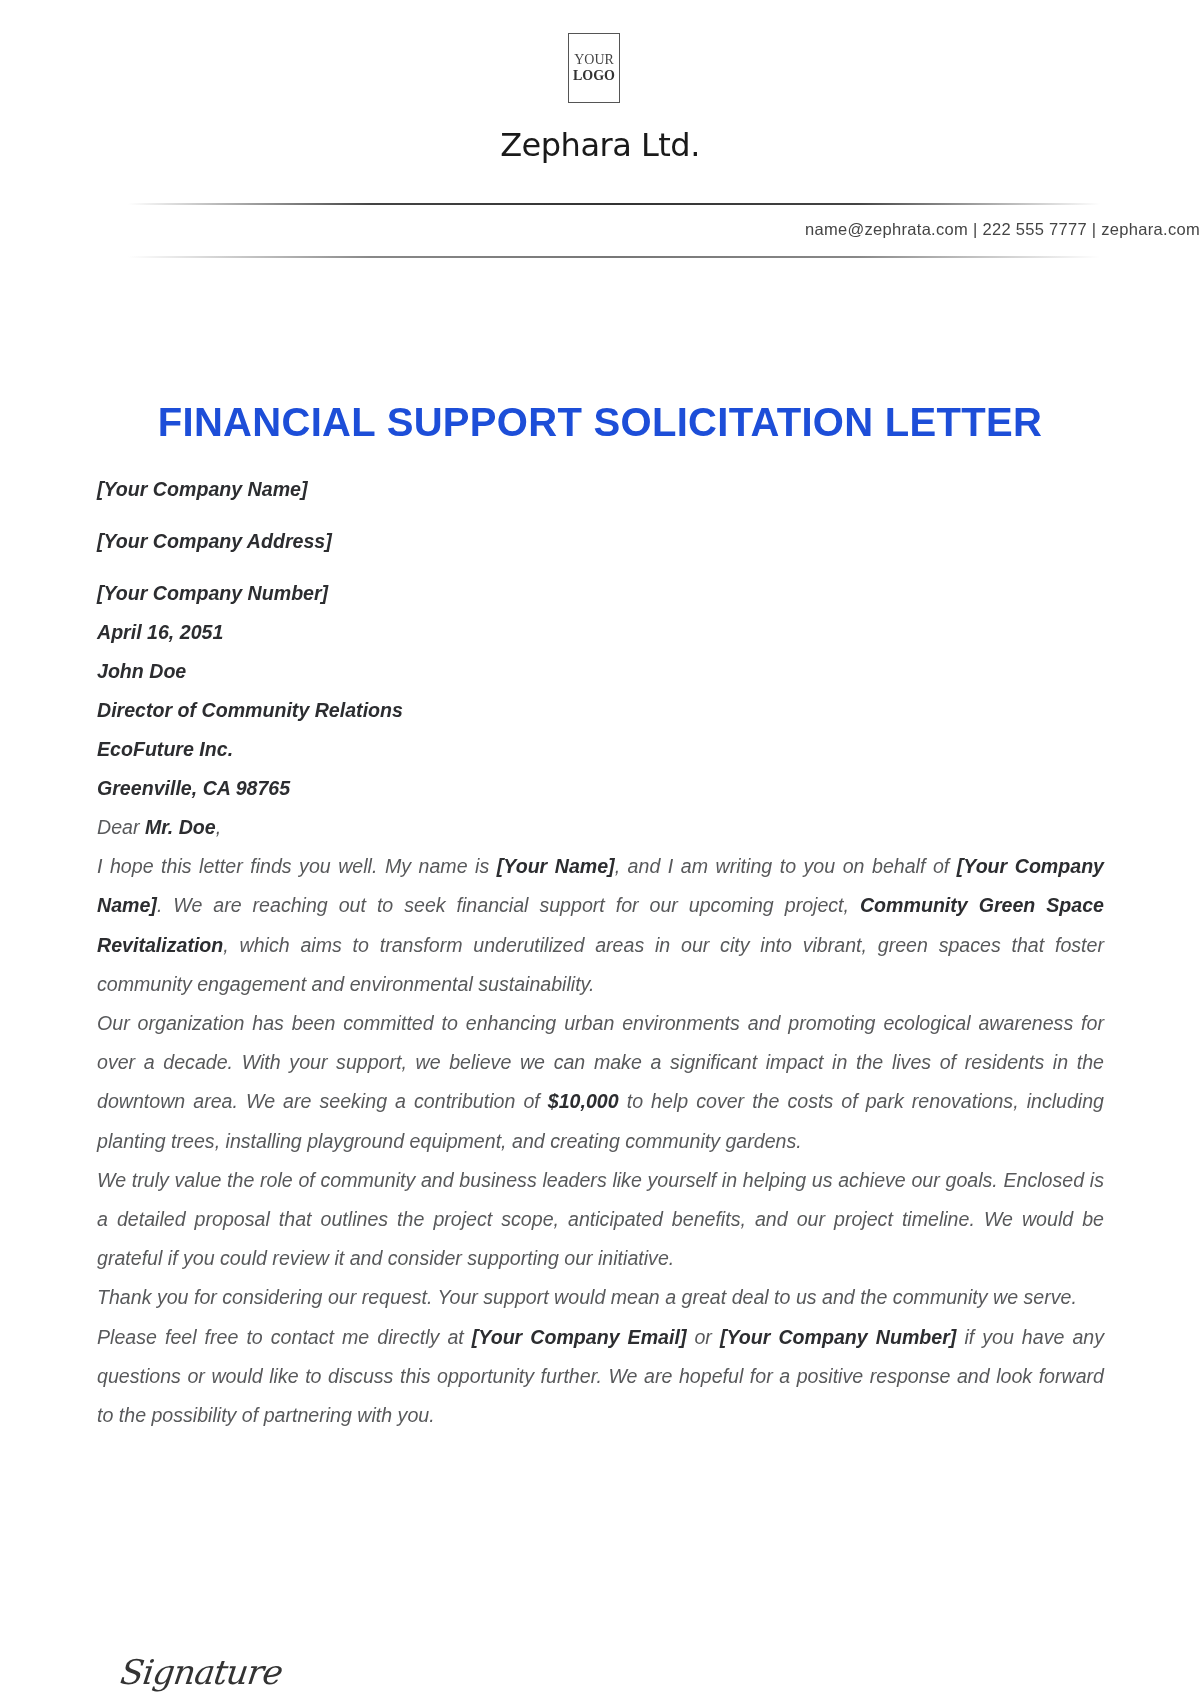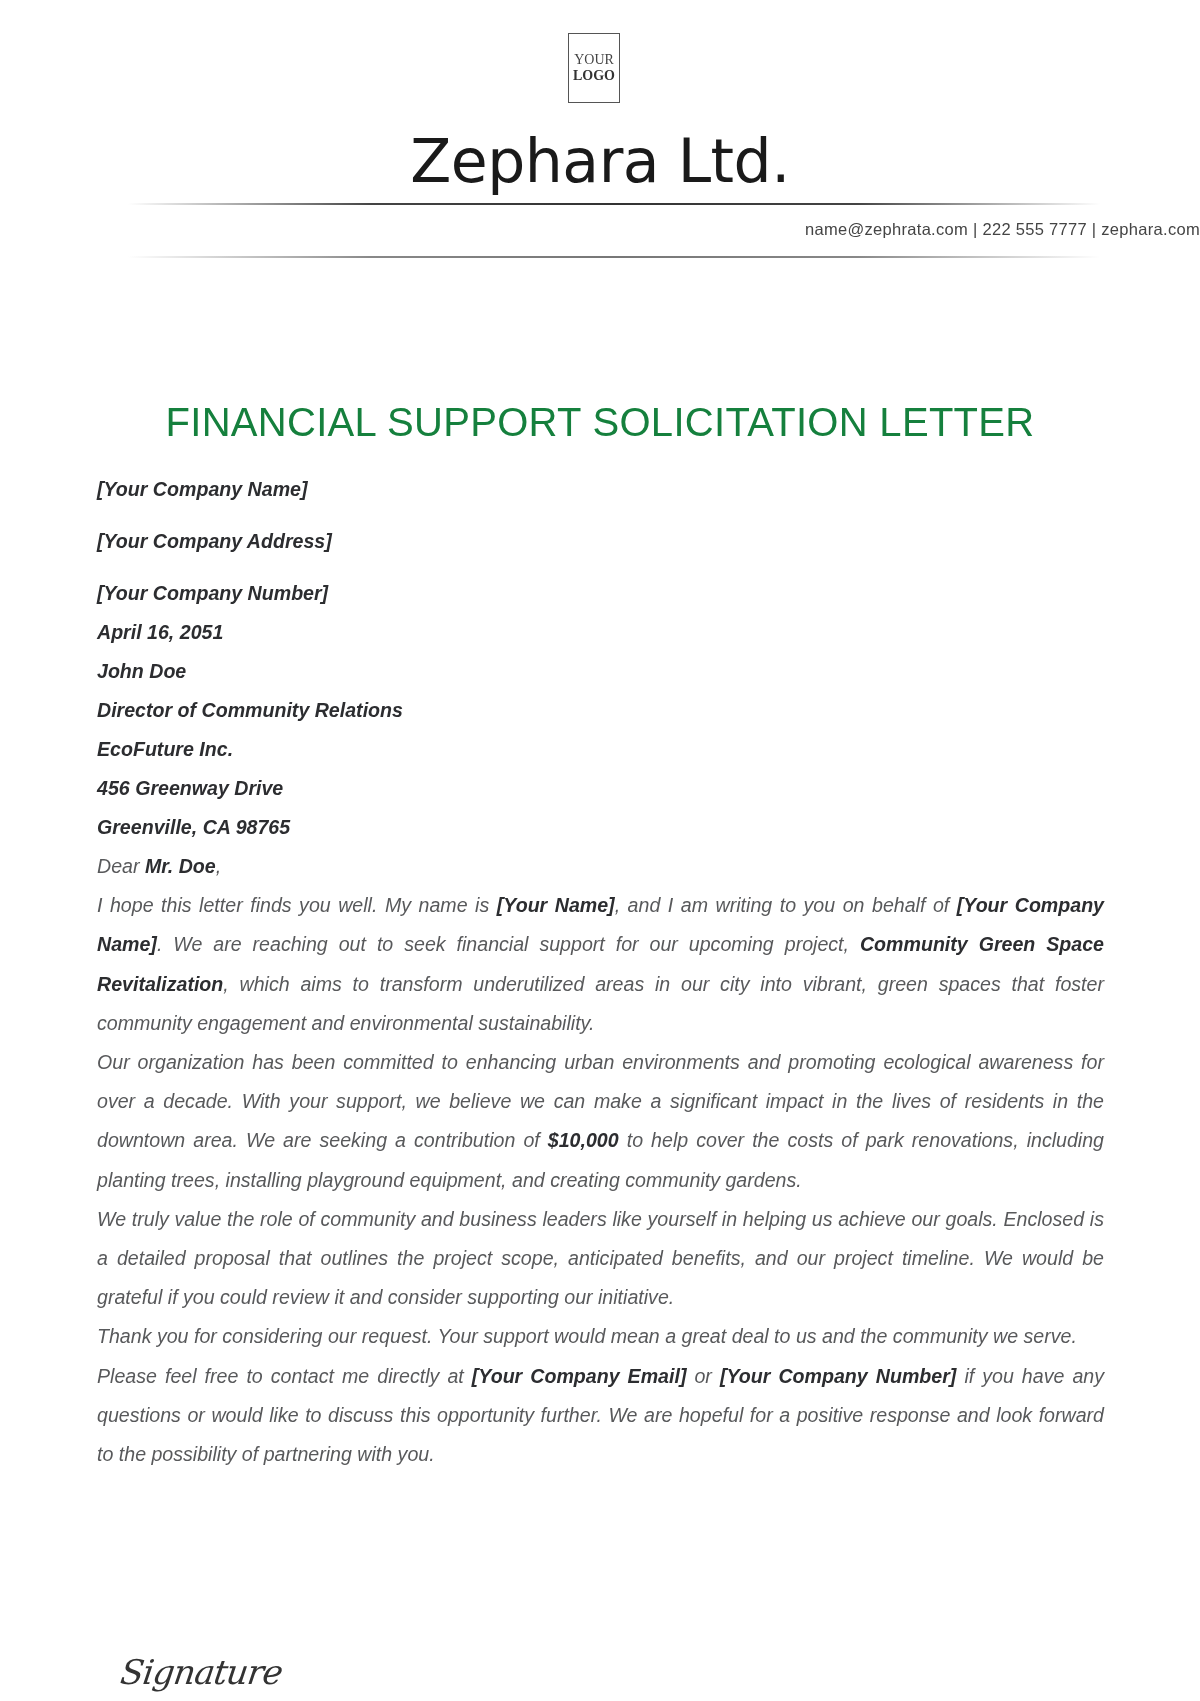--- a/index.html
+++ b/index.html
@@ -1,24 +1,24 @@
 <!DOCTYPE html>
 <html><head>
 <meta charset="utf-8">
 <style>
   html, body { margin: 0; padding: 0; background: #ffffff; }
   body { width: 1200px; height: 1701px; position: relative; overflow: hidden; font-family: "Liberation Sans", sans-serif; }
   .logo { position: absolute; left: 568px; top: 33px; width: 52px; height: 70px; border: 1.5px solid #555; box-sizing: border-box; display: flex; flex-direction: column; align-items: center; justify-content: center; font-family: "Liberation Serif", serif; color: #444; font-size: 14px; line-height: 16px; }
   .logo .l2 { font-weight: bold; color: #333; }
-  .company { position: absolute; left: 0; right: 0; top: 126px; text-align: center; font-size: 60px; color: #1a1a1a; font-family: "DejaVu Sans", sans-serif; letter-spacing: -0.5px; }
+  .company { position: absolute; left: 0; right: 0; top: 126px; text-align: center; font-size: 32px; color: #1a1a1a; font-family: "DejaVu Sans", sans-serif; letter-spacing: -0.5px; }
   .rule { position: absolute; left: 128px; width: 972px; height: 2px; background: linear-gradient(to right, rgba(80,80,80,0) 0%, #444 25%, #333 50%, #444 75%, rgba(80,80,80,0) 100%); }
   .rule.r1 { top: 203px; }
   .rule.r2 { top: 256px; background: linear-gradient(to right, rgba(120,120,120,0) 0%, #888 25%, #777 50%, #888 75%, rgba(120,120,120,0) 100%); }
   .contact { position: absolute; left: 0; right: 0; top: 220px; text-align: right; font-size: 16.5px; color: #444; letter-spacing: 0.3px; }
-  .title { position: absolute; left: 0; right: 0; top: 400px; text-align: center; font-size: 40px; font-weight: normal; color: #15803d; letter-spacing: 0.3px; }
+  .title { position: absolute; left: 0; right: 0; top: 400px; text-align: center; font-size: 40px; font-weight: bold; color: #1d4ed8; letter-spacing: 0.3px; }
   .content { position: absolute; left: 97px; width: 1007px; top: 470px; font-size: 19.6px; color: #58595b; font-style: italic; }
   .hdr { font-weight: bold; color: #2c2d30; height: 39px; line-height: 39px; }
   .hdr.gap { height: 52px; line-height: 39px; }
   .para { line-height: 39.2px; text-align: justify; }
   .para b { color: #2c2d30; }
   .line { line-height: 39.2px; }
   .line b { color: #2c2d30; }
   .sig { position: absolute; left: 121px; top: 1652px; font-family: "DejaVu Serif", serif; font-style: italic; font-size: 34px; color: #333; letter-spacing: -1px; transform: skewX(-8deg); }
 </style>
 </head>
@@ -37,21 +37,20 @@
 <div class="title">FINANCIAL SUPPORT SOLICITATION LETTER</div>
 
 <div class="content">
   <div class="hdr gap">[Your Company Name]</div>
   <div class="hdr gap">[Your Company Address]</div>
   <div class="hdr">[Your Company Number]</div>
   <div class="hdr">April 16, 2051</div>
   <div class="hdr">John Doe</div>
   <div class="hdr">Director of Community Relations</div>
   <div class="hdr">EcoFuture Inc.</div>
-  <div class="hdr">456 Greenway Drive</div>
   <div class="hdr">Greenville, CA 98765</div>
 
   <div class="line"><span>Dear </span><b>Mr. Doe</b><span>,</span></div>
 
   <div class="para"><span>I hope this letter finds you well. My name is </span><b>[Your Name]</b><span>, and I am writing to you on behalf of </span><b>[Your Company Name]</b><span>. We are reaching out to seek financial support for our upcoming project, </span><b>Community Green Space Revitalization</b><span>, which aims to transform underutilized areas in our city into vibrant, green spaces that foster community engagement and environmental sustainability.</span></div>
 
   <div class="para"><span>Our organization has been committed to enhancing urban environments and promoting ecological awareness for over a decade. With your support, we believe we can make a significant impact in the lives of residents in the downtown area. We are seeking a contribution of </span><b>$10,000</b><span> to help cover the costs of park renovations, including planting trees, installing playground equipment, and creating community gardens.</span></div>
 
   <div class="para">We truly value the role of community and business leaders like yourself in helping us achieve our goals. Enclosed is a detailed proposal that outlines the project scope, anticipated benefits, and our project timeline. We would be grateful if you could review it and consider supporting our initiative.</div>
 

